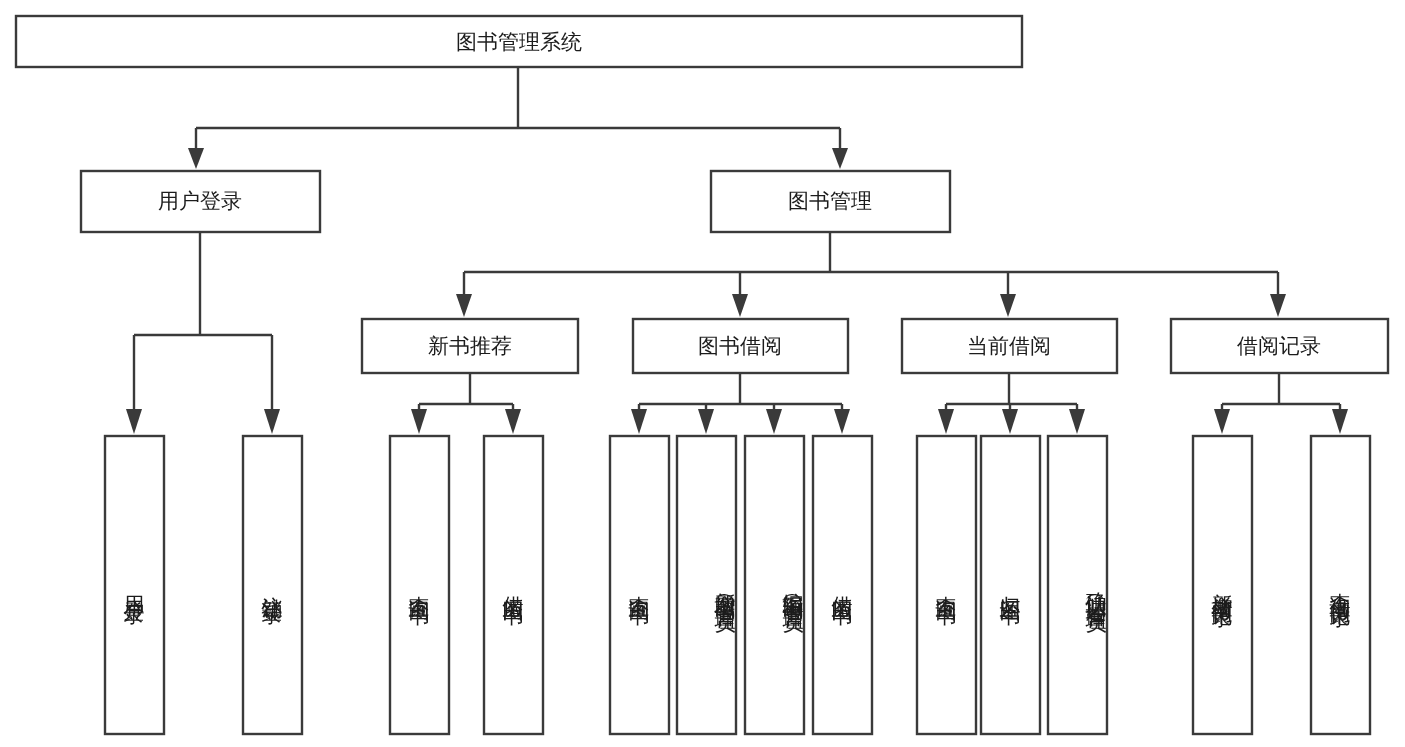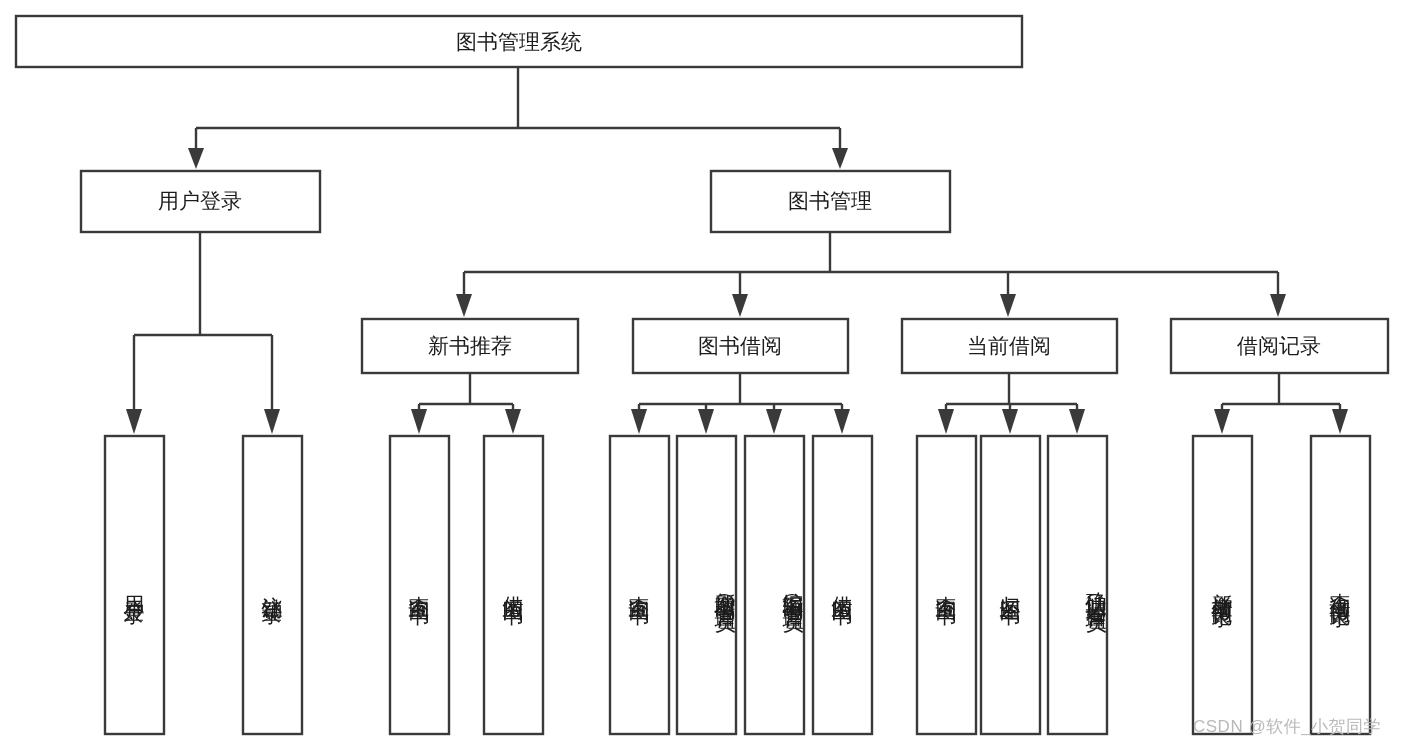--- a/index.html
+++ b/index.html
@@ -242,15 +242,14 @@
   <div class="vlabel" style="left:745px; top:436px; width:59px; height:298px; align-items:flex-start; padding-top:6px; box-sizing:border-box;">编辑图书（管理员）</div>
   <div class="vlabel" style="left:813px; top:436px; width:59px; height:298px;">借阅图书</div>
 
   <div class="vlabel" style="left:917px; top:436px; width:59px; height:298px;">查询图书</div>
   <div class="vlabel" style="left:981px; top:436px; width:59px; height:298px;">归还图书</div>
   <div class="vlabel" style="left:1048px; top:436px; width:59px; height:298px; align-items:flex-start; padding-top:6px; box-sizing:border-box;">确认归还（管理员）</div>
 
   <div class="vlabel" style="left:1193px; top:436px; width:59px; height:298px;">新增借阅记录</div>
   <div class="vlabel" style="left:1311px; top:436px; width:59px; height:298px;">查询借阅记录</div>
 
-  <div class="watermark" style="left:1193px; top:715px;">CSDN @软件_小贺同学</div>
 
 </div>
 
 </body></html>

